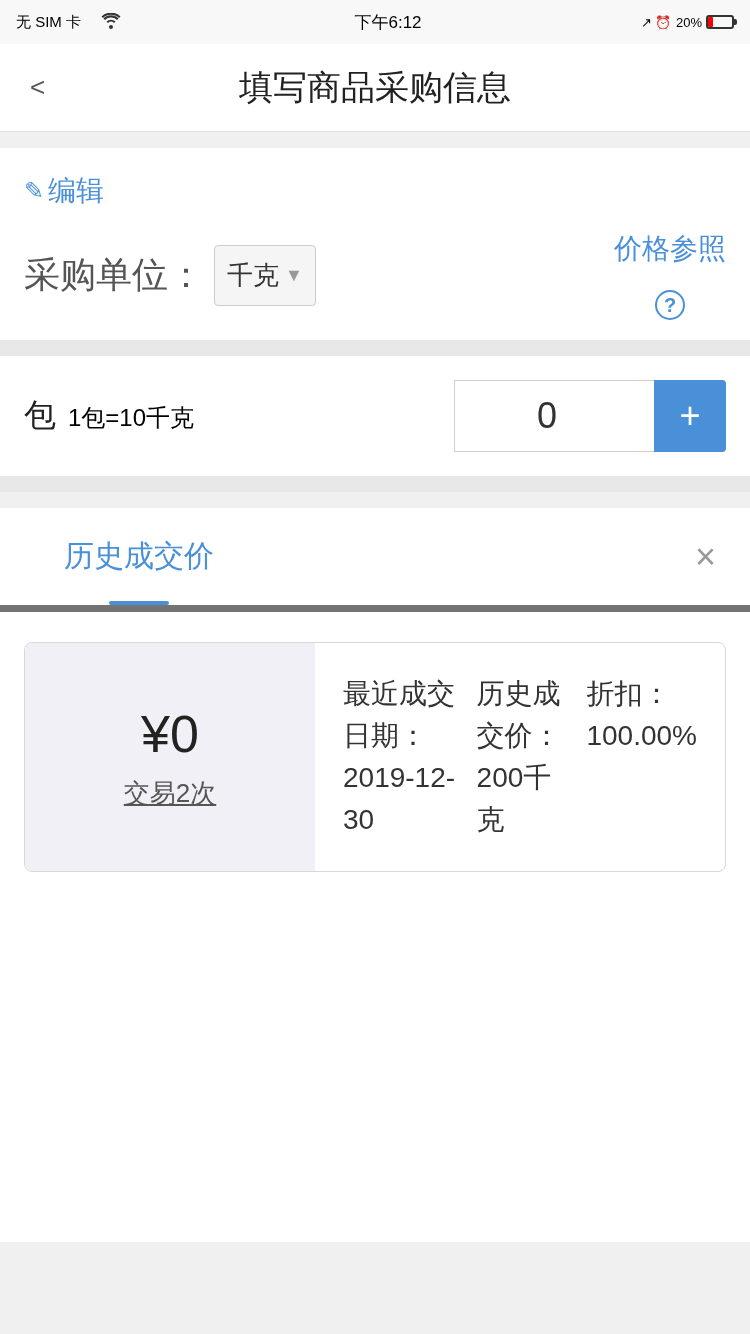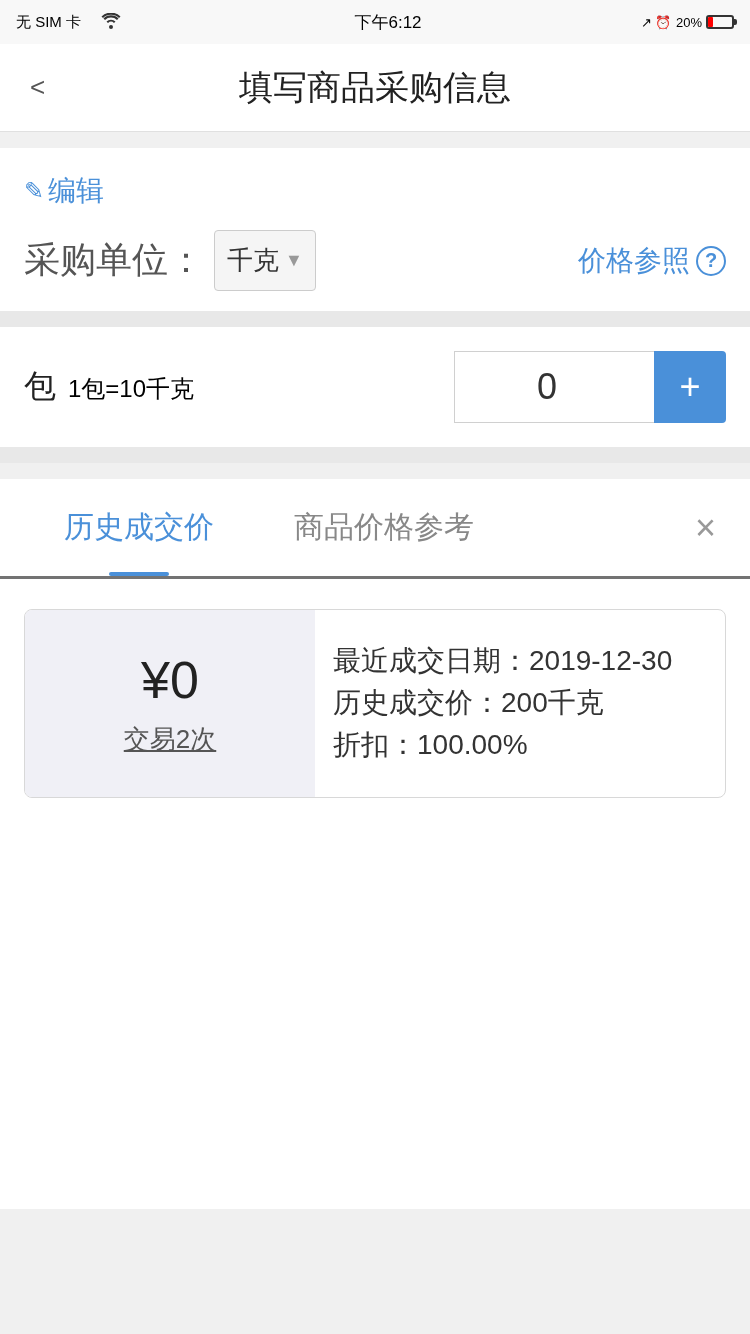--- a/index.html
+++ b/index.html
@@ -163,24 +163,25 @@
       gap: 6px;
       margin-left: 10px;
     }
     .unit-arrow {
       font-size: 18px;
       color: #999;
     }
     .price-ref-btn {
       display: flex;
       align-items: center;
-      gap: 6px;
+      gap: 22px;
       color: #4a90d9;
       font-size: 28px;
       cursor: pointer;
+      flex-direction: column;
     }
     .question-icon {
       width: 30px;
       height: 30px;
       border: 2px solid #4a90d9;
       border-radius: 50%;
       display: flex;
       align-items: center;
       justify-content: center;
       font-size: 20px;
@@ -247,21 +248,21 @@
     }
 
     
     .tab-section {
       background: #fff;
       margin-top: 16px;
     }
     .tab-header {
       display: flex;
       align-items: center;
-      border-bottom: 3px solid #737373;
+      border-bottom: 7px solid #737373;
       padding: 0 24px;
       position: relative;
     }
     .tab-item {
       padding: 28px 40px;
       font-size: 30px;
       color: #888;
       cursor: pointer;
       position: relative;
     }
@@ -310,23 +311,24 @@
       font-weight: 400;
       margin-bottom: 12px;
     }
     .price-trades {
       font-size: 26px;
       color: #555;
       text-decoration: underline;
     }
     .price-right-panel {
       flex: 1;
-      padding: 30px 18px;
-      display: flex;
-      flex-direction: column;
+      padding: 30px 28px;
+      display: flex;
+      flex-direction: row;
+      gap: 16px;
     }
     .price-detail-row {
       font-size: 28px;
       color: #333;
       line-height: 1.5;
     }
 
     
     .tab-content {
       background: #fff;
@@ -396,23 +398,20 @@
     <button class="qty-plus">+</button>
   </div>
 </div>
 
 <div class="gray-divider"></div>
 
 <div class="tab-section">
   <div class="tab-header">
     <div class="tab-item active">
       <span>历史成交价</span>
-    </div>
-    <div class="tab-item">
-      <span>商品价格参考</span>
     </div>
     <div class="tab-close">×</div>
   </div>
 
   <div class="tab-content">
 
     <div class="price-card">
       <div class="price-left-panel">
         <div class="price-amount">
           <span>¥</span><span>0</span>

